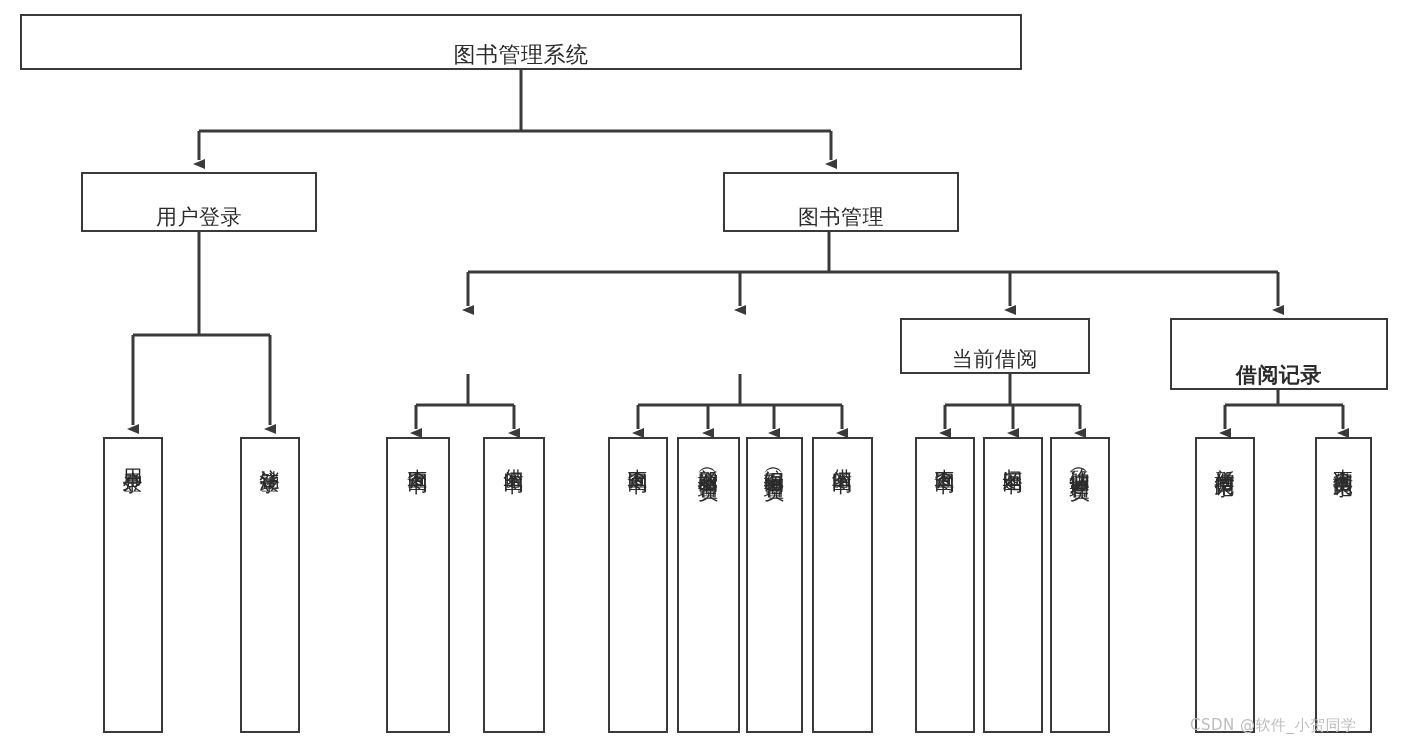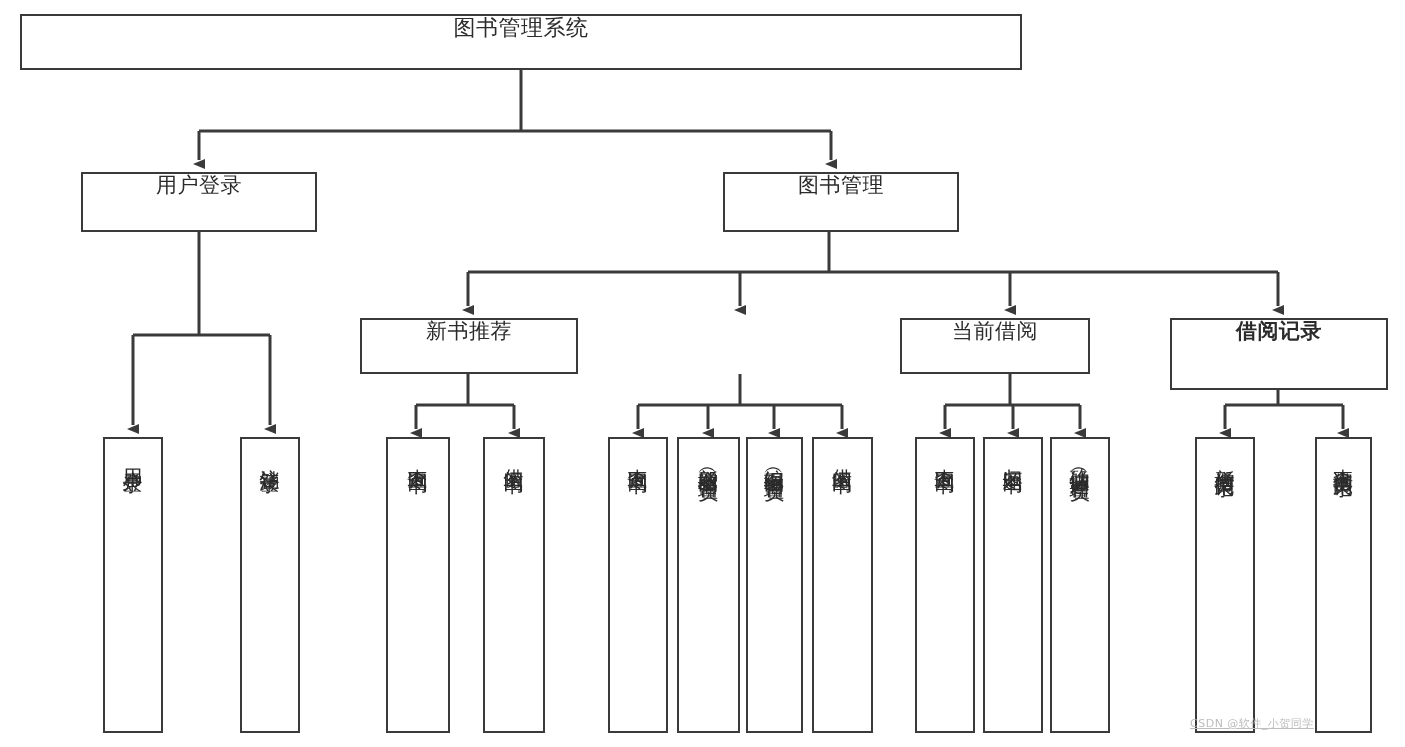--- a/index.html
+++ b/index.html
@@ -21,21 +21,21 @@
     width:1405px;
     height:747px;
     pointer-events:none;
   }
   .node{
     position:absolute;
     box-sizing:border-box;
     border:2px solid #3a3a3a;
     background:#ffffff;
     display:flex;
-    align-items:flex-start;
+    align-items:flex-end;
     justify-content:center;
     color:#2b2b2b;
   }
   .node .lbl{
     display:block;
     text-align:center;
     line-height:1.12;
     letter-spacing:0.5px;
   }
   
@@ -53,25 +53,24 @@
   .v-node .lbl{
     writing-mode:vertical-rl;
     text-orientation:upright;
     font-size:20px;
     line-height:1.30;
     letter-spacing:2px;
     white-space:nowrap;
   }
   .watermark{
     position:absolute;
-    font-size:11px;
+    font-size:15px;
     color:#bdbdbd;
     white-space:nowrap;
     letter-spacing:0.5px;
-    text-decoration:underline;
   }
 </style>
 </head>
 <body>
 
 <div id="canvas">
 
   <svg id="edges" viewBox="0 0 1405 747" width="1405" height="747" xmlns="http://www.w3.org/2000/svg">
     <defs>
       <marker id="arrow" markerWidth="10" markerHeight="12" refX="1" refY="6" orient="auto" markerUnits="userSpaceOnUse">
@@ -126,23 +125,20 @@
     <span class="lbl">图书管理系统</span>
   </div>
 
   <div class="node h-node" style="left:81px;top:172px;width:236px;height:60px;">
     <span class="lbl">用户登录</span>
   </div>
   <div class="node h-node" style="left:711px;top:172px;width:236px;height:60px;margin-left:12px;">
     <span class="lbl">图书管理</span>
   </div>
 
-  <div class="node h-node" style="left:360px;top:318px;width:218px;height:56px;">
-    <span class="lbl">新书推荐</span>
-  </div>
   <div class="node h-node" style="left:900px;top:318px;width:190px;height:56px;">
     <span class="lbl">当前借阅</span>
   </div>
   <div class="node h-node" style="left:1170px;top:318px;width:218px;height:72px;font-weight:bold;">
     <span class="lbl">借阅记录</span>
   </div>
 
   <div class="node v-node" style="left:103px;top:437px;width:60px;height:296px;">
     <span class="lbl">用户登录</span>
   </div>

